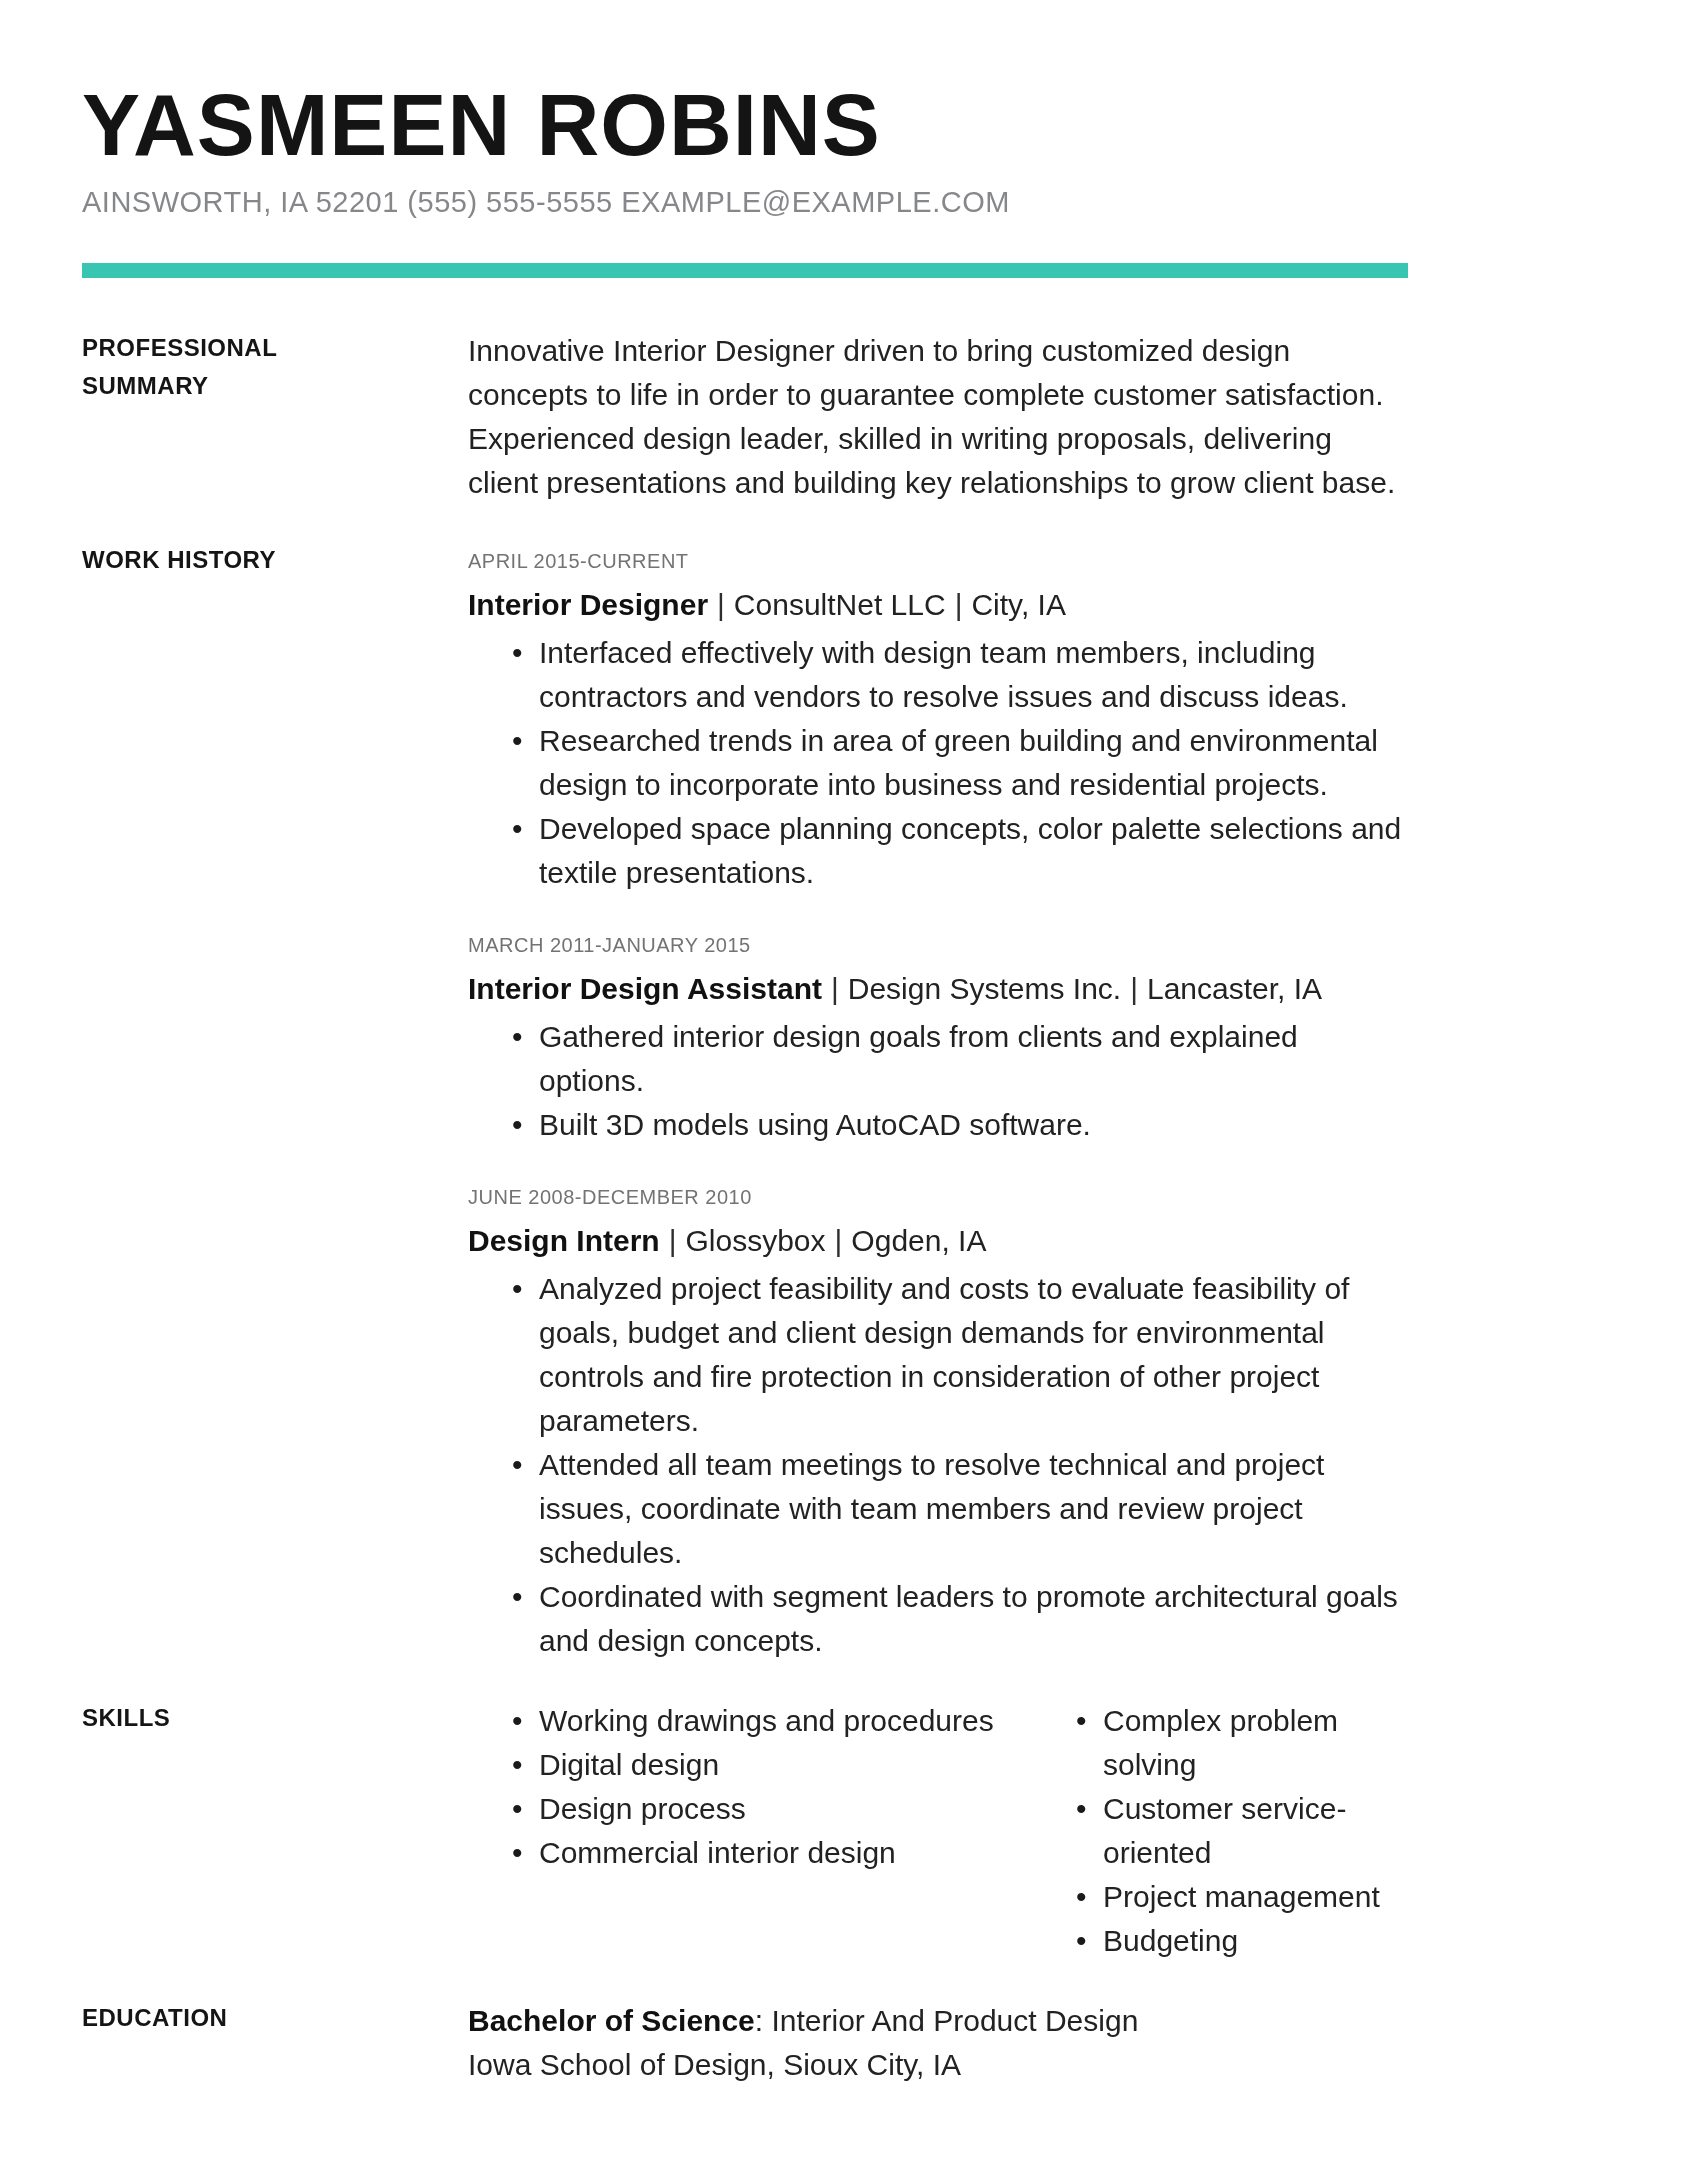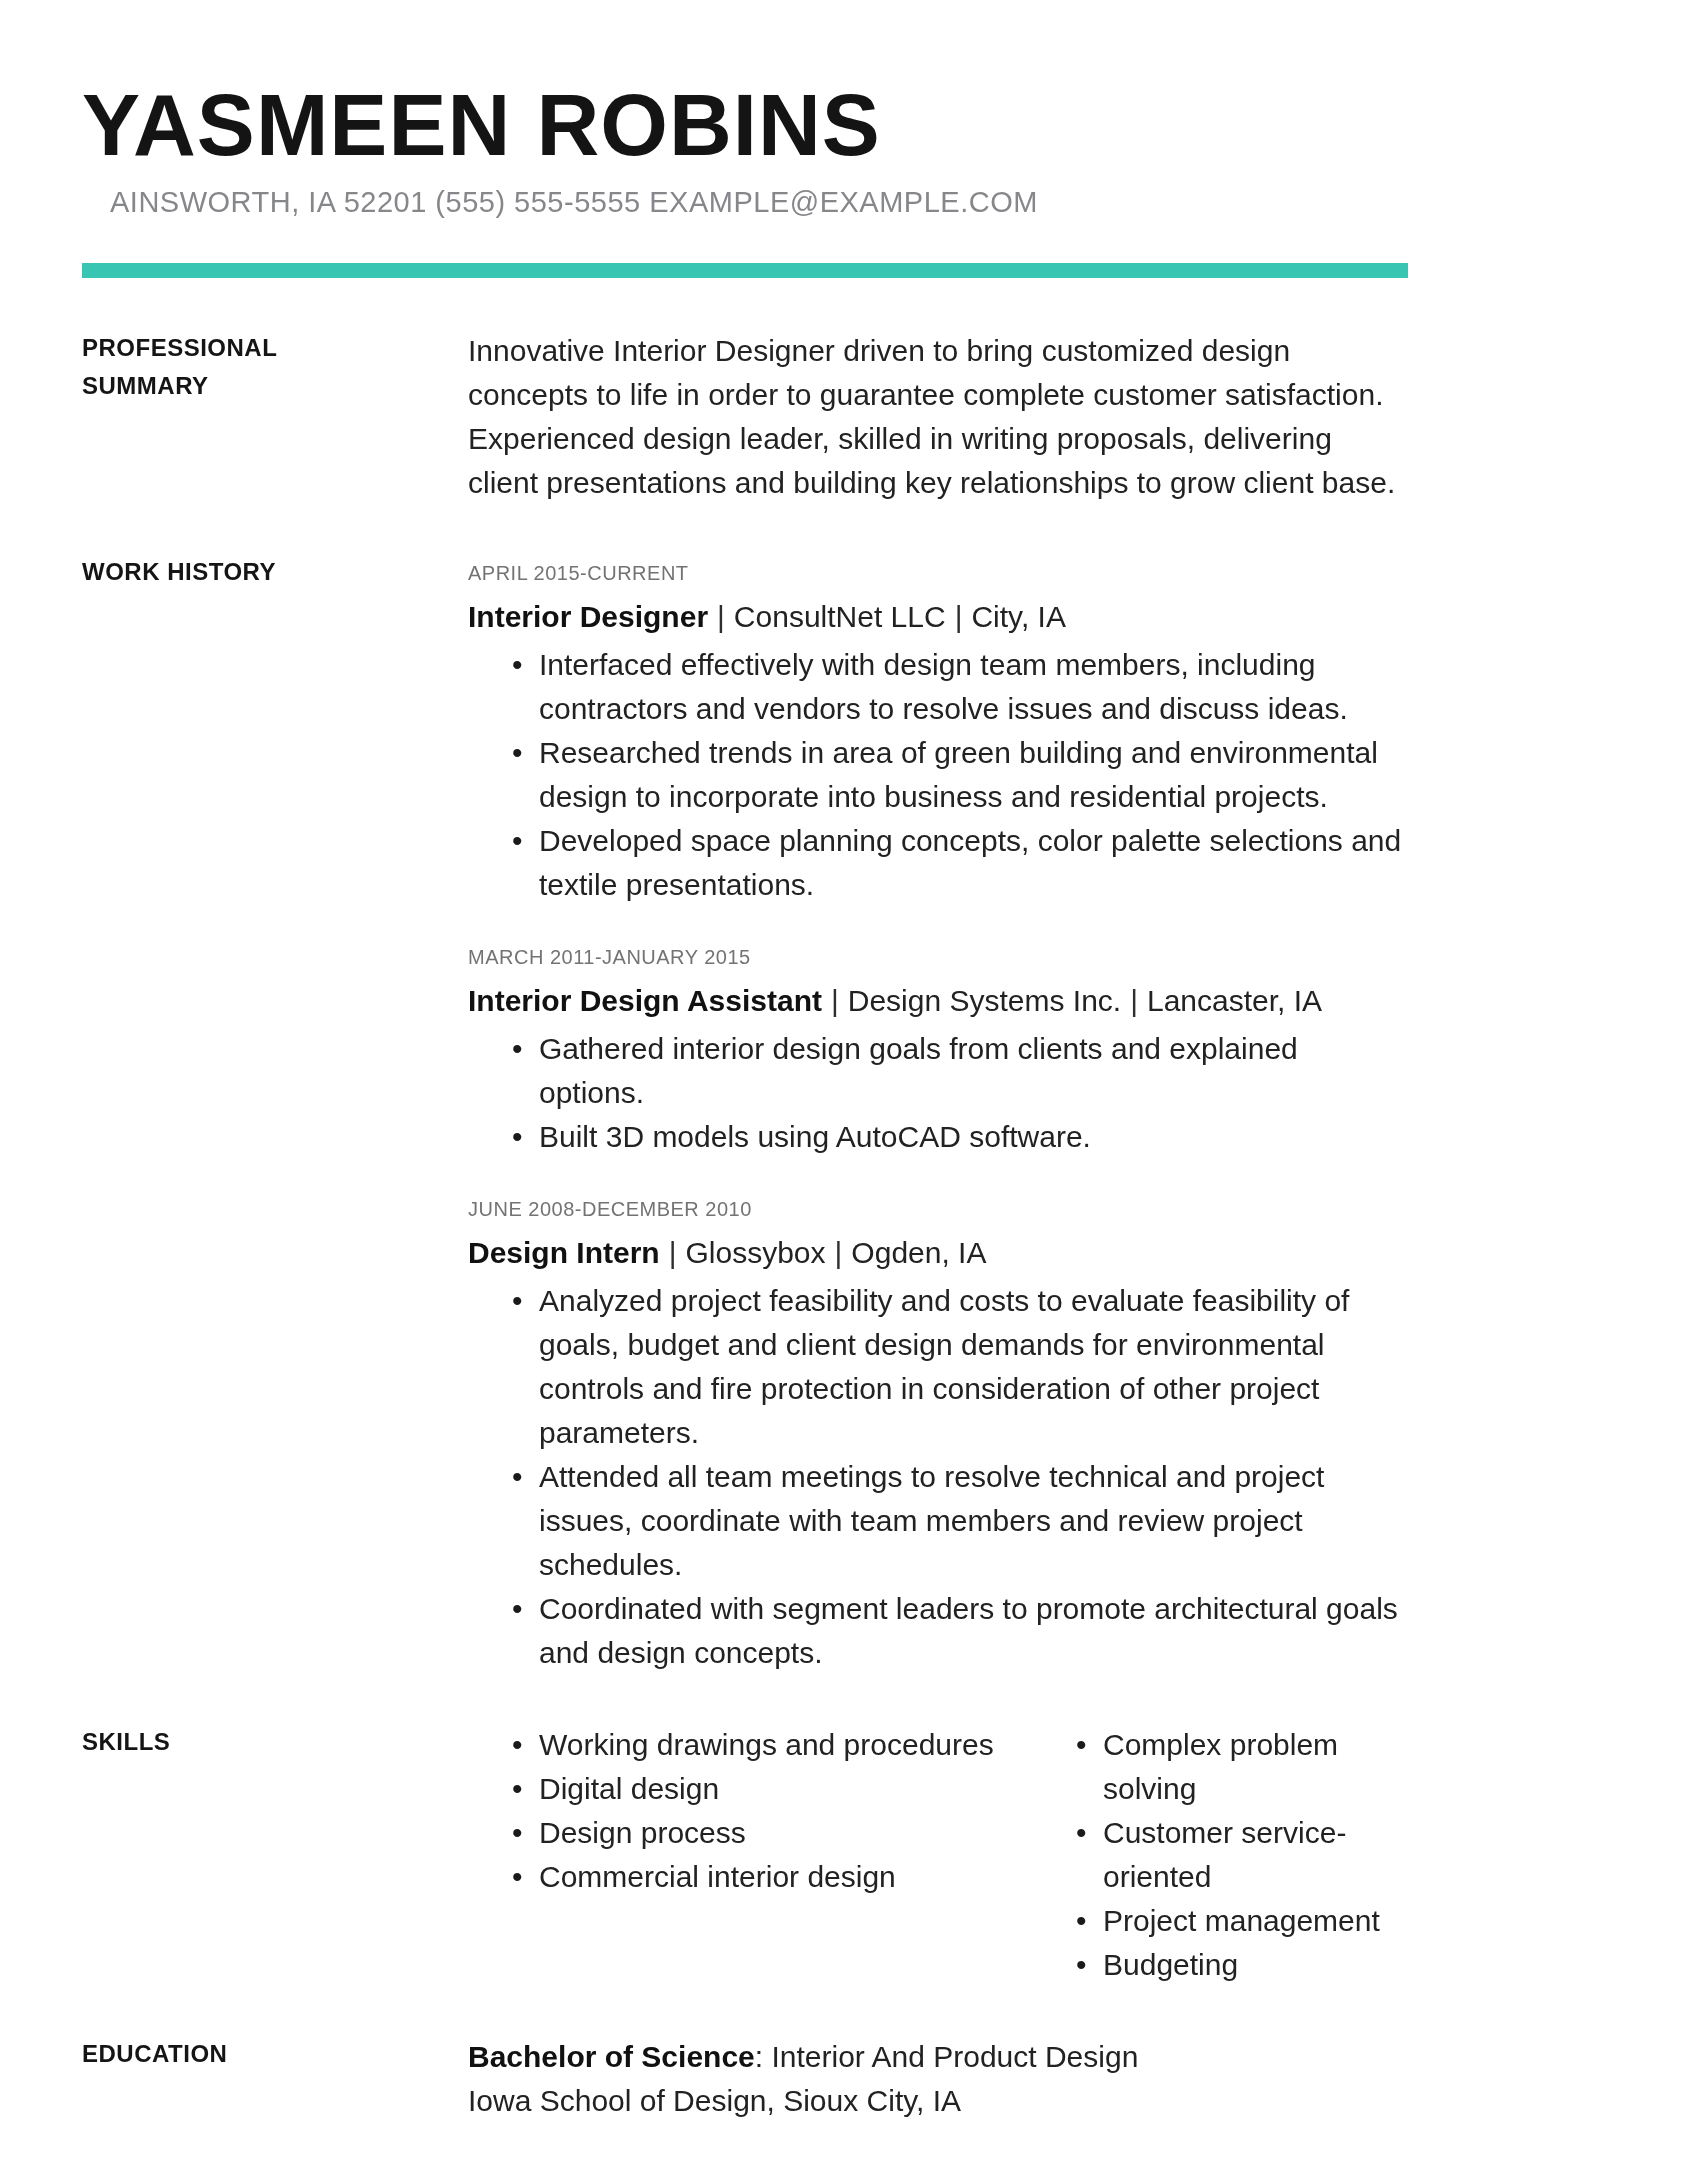--- a/index.html
+++ b/index.html
@@ -19,32 +19,31 @@
     line-height: 1.0;
     font-weight: 700;
     letter-spacing: 1px;
     color: #141414;
   }
   .contact {
     margin-top: 18px;
     font-size: 29px;
     letter-spacing: 0.5px;
     color: #86878a;
-    margin-left: 28px;
   }
   .divider {
     margin-top: 44px;
     height: 15px;
     background: #38c5b1;
   }
   .section {
     display: grid;
     grid-template-columns: 386px 1fr;
     align-items: start;
-    margin-top: 48px;
+    margin-top: 36px;
   }
   .section.first { margin-top: 51px; }
   .heading {
     font-size: 24px;
     font-weight: 700;
     line-height: 38px;
     letter-spacing: 0.5px;
     color: #151515;
     padding-right: 61px;
   }

